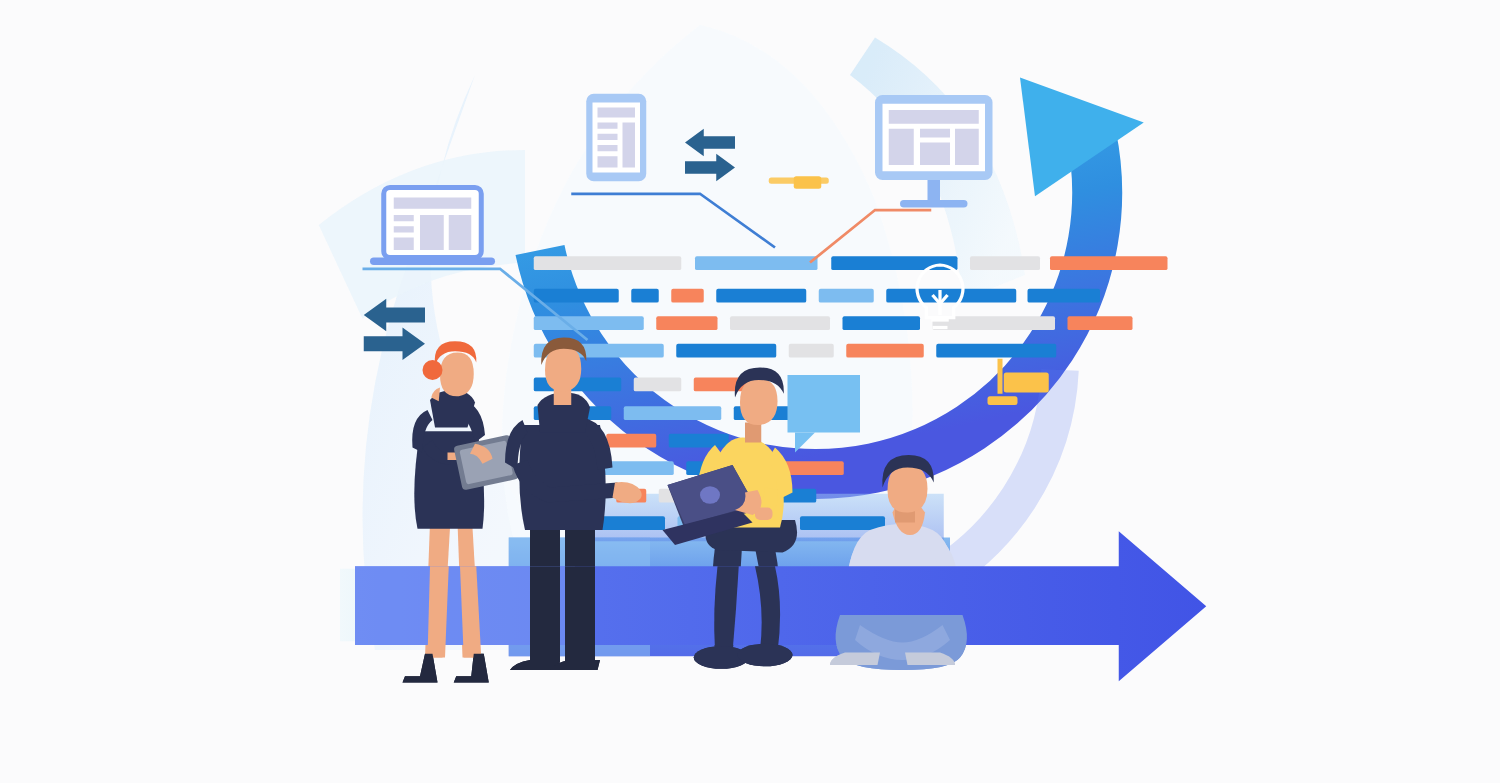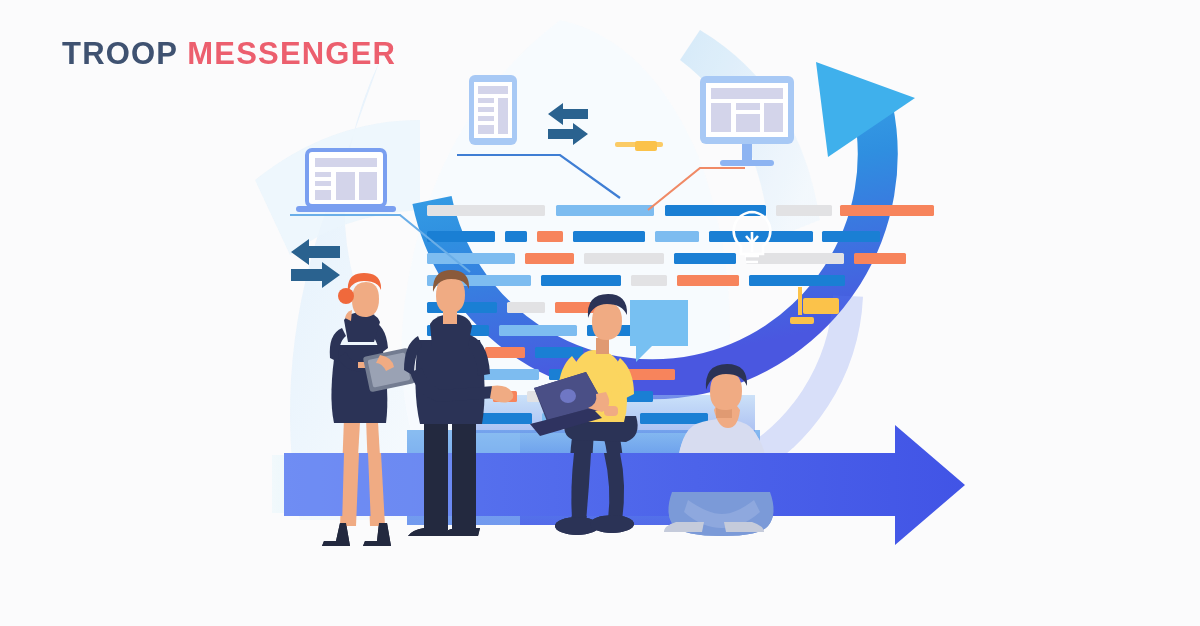--- a/index.html
+++ b/index.html
@@ -335,17 +335,14 @@
         <ellipse cx="612" cy="524" rx="22" ry="9" fill="#2b3356"></ellipse>
         <path d="M672 492 q-8 22 2 34 q10 10 48 10 q38 0 46 -10 q10 -12 2 -34 z" fill="#7b9ad8"></path>
         <path d="M688 500 q20 14 34 14 q14 0 32 -14 l6 12 q-18 16 -38 16 q-20 0 -38 -16 z" fill="#8ea8de"></path>
         <path d="M676 522 q-12 4 -12 10 h38 l2 -10 z" fill="#c5cbdb"></path>
         <path d="M752 522 q12 4 12 10 h-38 l-2 -10 z" fill="#c5cbdb"></path>
       </g>
 
     </g>
   </svg>
 
-  <div id="brand">
-    <span class="b1">TROOP</span><span class="b2">MESSENGER</span>
-  </div>
 
 </div>
 
 </body></html>

